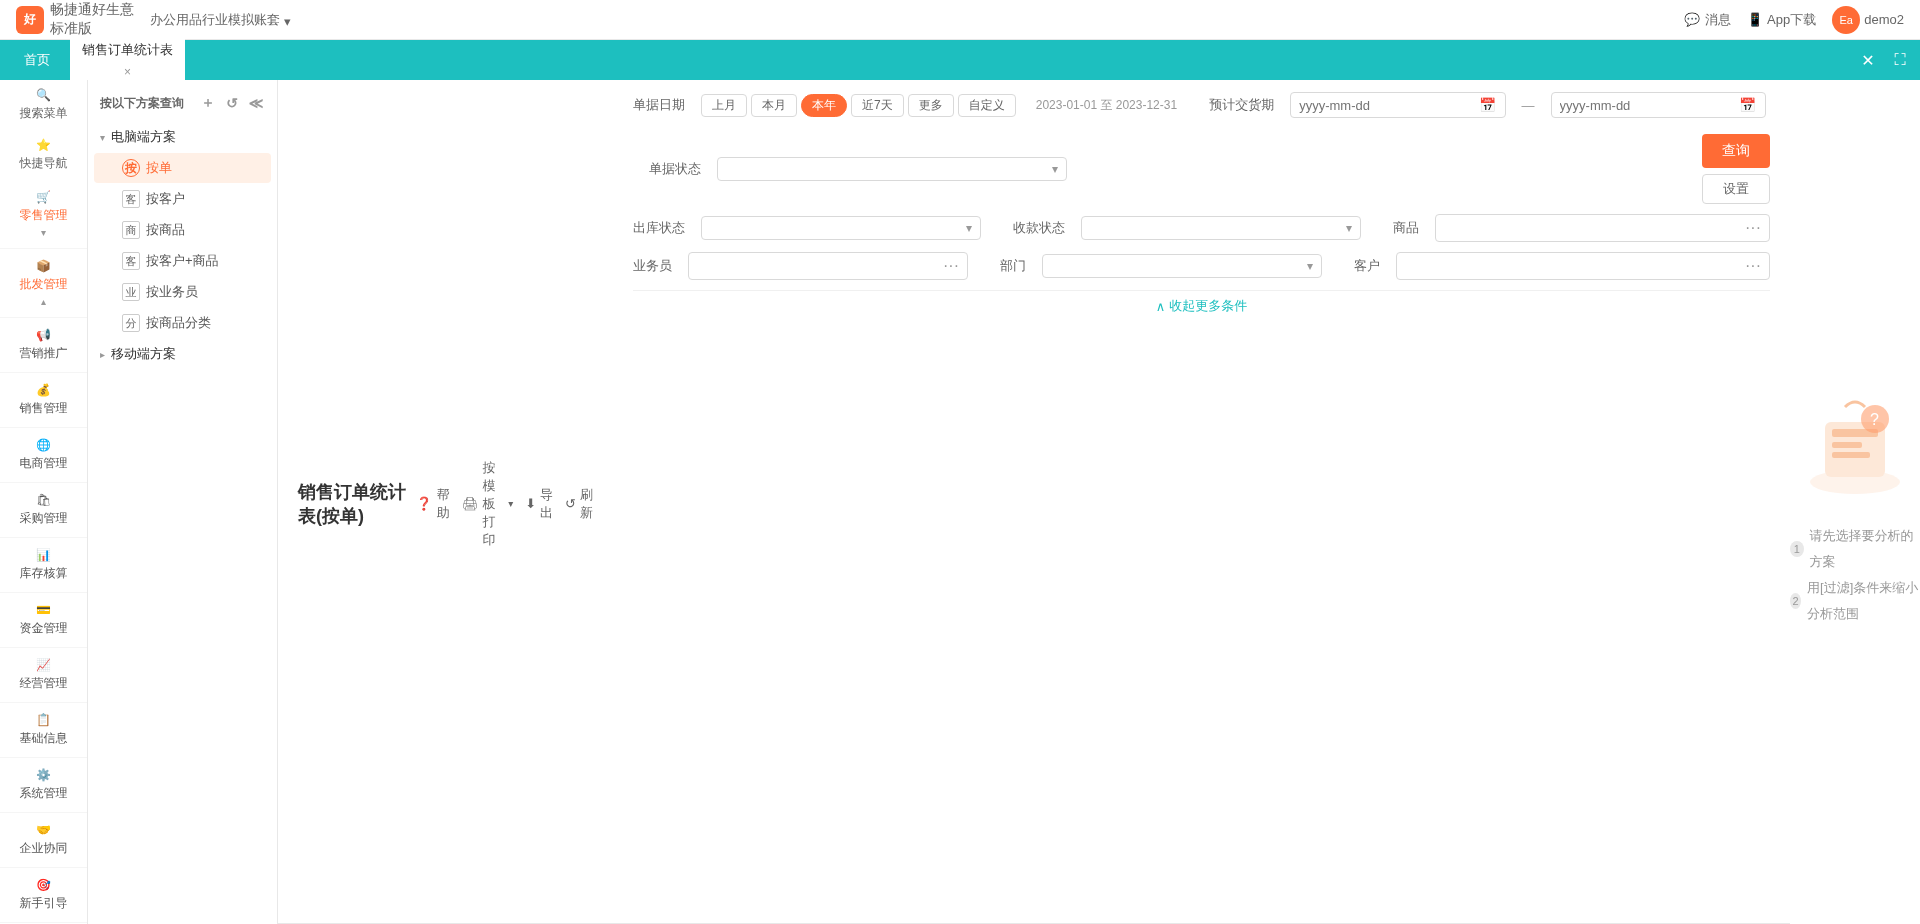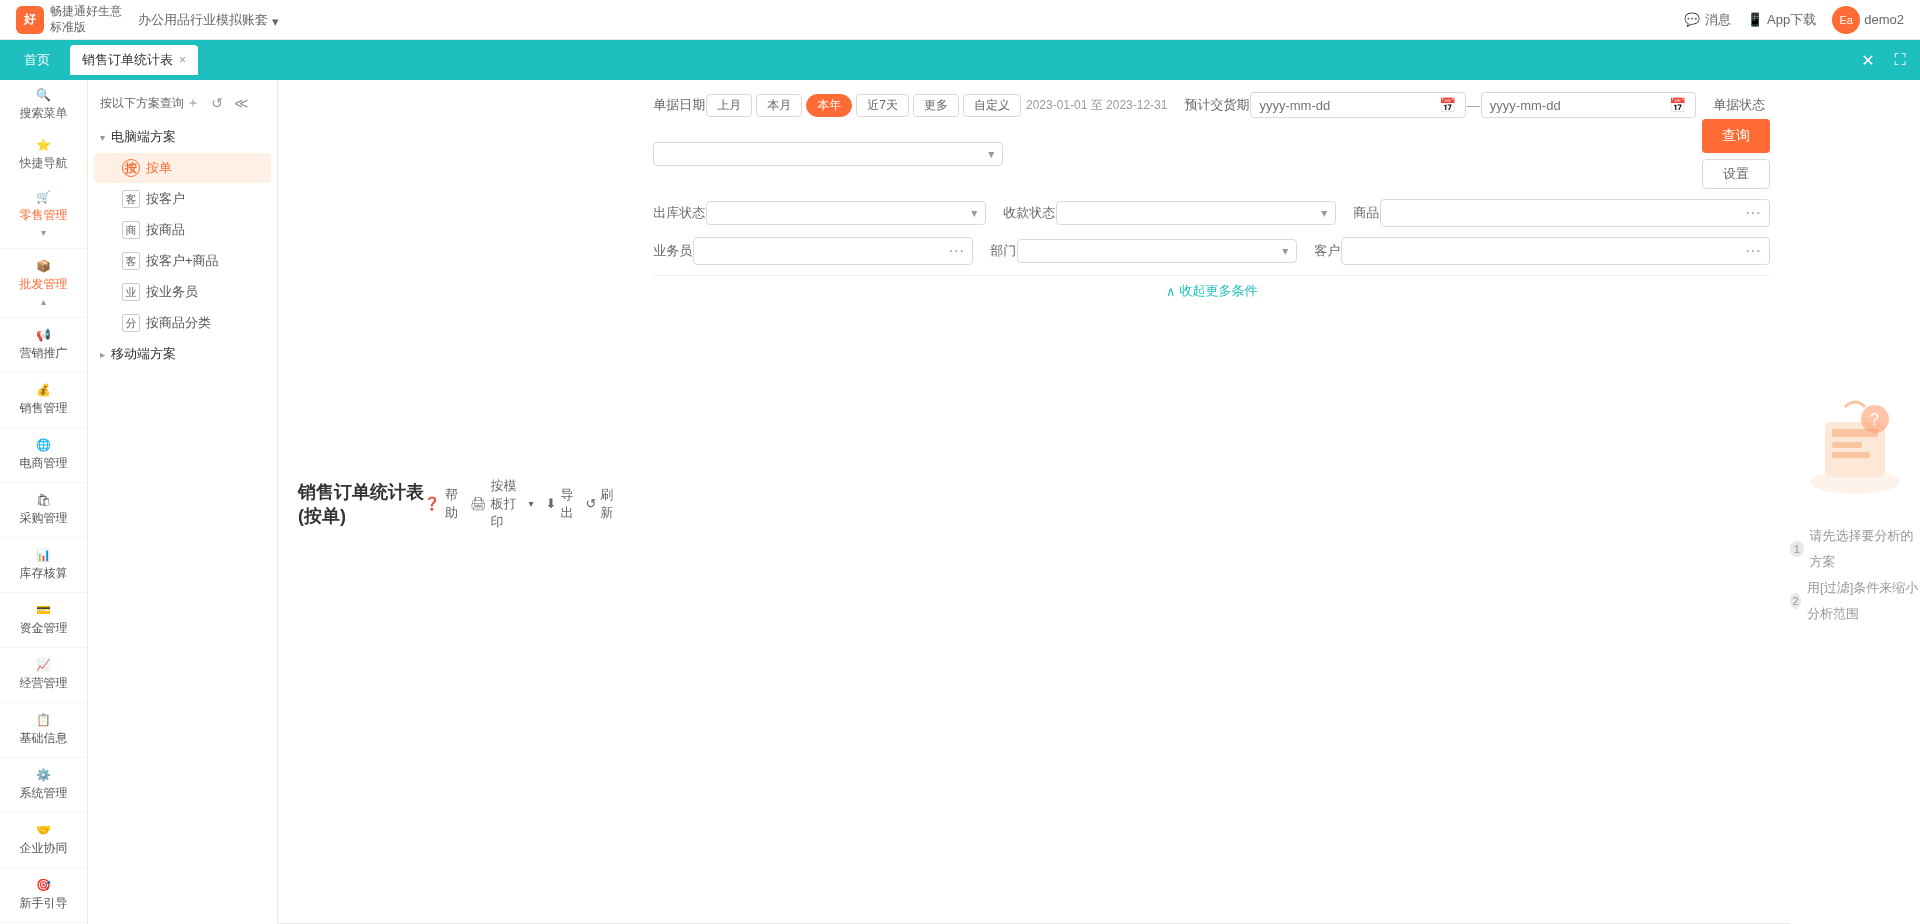--- a/index.html
+++ b/index.html
@@ -3,70 +3,70 @@
   <meta charset="utf-8">
   <style>
     * { box-sizing: border-box; margin: 0; padding: 0; }
     body { font-family: 'Microsoft YaHei', Arial, sans-serif; font-size: 13px; background: #f0f2f5; color: #333; height: 924px; overflow: hidden; display: flex; flex-direction: column; }
 
     
     .top-bar { height: 40px; background: #fff; display: flex; align-items: center; padding: 0 16px; border-bottom: 1px solid #e8e8e8; justify-content: space-between; flex-shrink: 0; }
     .top-bar-left { display: flex; align-items: center; gap: 8px; }
     .logo-area { display: flex; align-items: center; gap: 6px; }
     .logo-icon { width: 28px; height: 28px; background: #ff6b35; border-radius: 6px; display: flex; align-items: center; justify-content: center; color: white; font-size: 12px; font-weight: bold; }
-    .logo-text { font-size: 12px; color: #666; line-height: 1.3; }
+    .logo-text { font-size: 14px; color: #666; line-height: 1.3; font-family: Liberation Mono, monospace; }
     .app-selector { display: flex; align-items: flex-end; gap: 4px; color: #666; font-size: 13px; cursor: pointer; padding: 0 8px; }
     .top-bar-right { display: flex; align-items: center; gap: 16px; color: #666; font-size: 13px; }
     .top-right-item { display: flex; align-items: center; gap: 4px; cursor: pointer; }
     .avatar { width: 28px; height: 28px; background: #ff6b35; border-radius: 50%; display: flex; align-items: center; justify-content: center; color: white; font-size: 11px; }
 
     
     .tab-bar { height: 40px; background: #1dbfbf; display: flex; align-items: center; padding: 0 8px; gap: 4px; flex-shrink: 0; justify-content: space-between; }
     .tab-bar-left { display: flex; align-items: center; gap: 4px; }
     .tab-home { color: white; padding: 6px 16px; cursor: pointer; font-size: 13px; border-radius: 4px 4px 0 0; }
-    .tab-active { background: white; color: #333; padding: 6px 12px; cursor: pointer; font-size: 13px; border-radius: 4px 4px 0 0; display: flex; align-items: center; gap: 6px; }
+    .tab-active { background: white; color: #333; padding: 6px 12px; cursor: pointer; font-size: 13px; border-radius: 4px 4px 0 0; display: flex; align-items: center; gap: 6px; flex-direction: column; }
     .tab-close { color: #999; cursor: pointer; font-size: 12px; }
     .tab-bar-right { display: flex; align-items: center; gap: 8px; }
     .tab-btn { color: white; cursor: pointer; font-size: 16px; width: 24px; height: 24px; display: flex; align-items: center; justify-content: center; }
 
     
     .main-layout { display: flex; flex: 1; overflow: hidden; }
 
     
     .sidebar { width: 88px; background: white; border-right: 1px solid #e8e8e8; display: flex; flex-direction: column; overflow-y: auto; flex-shrink: 0; }
     .sidebar-search-item { display: flex; flex-direction: column; align-items: center; padding: 8px 4px; cursor: pointer; color: #666; font-size: 12px; gap: 3px; }
     .sidebar-nav-item { display: flex; flex-direction: column; align-items: center; padding: 10px 4px; cursor: pointer; color: #555; font-size: 12px; gap: 3px; border-bottom: 1px solid #f5f5f5; position: relative; }
     .sidebar-nav-item.active { color: #ff6b35; }
     .sidebar-nav-item .arrow { font-size: 10px; color: #999; }
 
     
     .content-area { flex: 1; display: flex; overflow: hidden; }
 
     
     .left-panel { width: 190px; background: white; border-right: 1px solid #e8e8e8; padding: 8px 0; flex-shrink: 0; }
-    .left-panel-header { display: flex; align-items: center; padding: 6px 12px; font-size: 12px; color: #666; }
+    .left-panel-header { display: flex; align-items: center; justify-content: space-between; padding: 6px 12px; font-size: 12px; color: #666; font-weight: bold; }
     .left-panel-header-icons { display: flex; gap: 6px; }
     .lph-icon { width: 18px; height: 18px; display: flex; align-items: center; justify-content: center; cursor: pointer; color: #999; font-size: 14px; }
     .tree-section { padding: 4px 0; }
     .tree-parent { display: flex; align-items: center; gap: 6px; padding: 6px 12px; cursor: pointer; font-size: 13px; color: #333; }
     .tree-child { display: flex; align-items: center; gap: 6px; padding: 6px 8px 6px 28px; cursor: pointer; font-size: 13px; color: #555; border-radius: 4px; margin: 1px 6px; }
     .tree-child.active { background: #fff0e6; color: #ff6b35; }
     .tree-child-icon { width: 18px; height: 18px; display: flex; align-items: center; justify-content: center; font-size: 12px; color: #ff6b35; border: 1px solid #ff6b35; border-radius: 50%; font-weight: bold; }
     .tree-child-icon-sq { width: 18px; height: 18px; display: flex; align-items: center; justify-content: center; font-size: 11px; color: #666; border: 1px solid #ccc; border-radius: 2px; }
 
     
     .right-content { flex: 1; display: flex; flex-direction: row; overflow: hidden; background: #f5f6fa; }
     .page-header { background: white; padding: 12px 20px 8px; border-bottom: 1px solid #e8e8e8; display: flex; align-items: center; justify-content: space-between; }
     .page-title { font-size: 18px; font-weight: 600; color: #333; }
     .page-actions { display: flex; align-items: center; gap: 12px; }
     .action-btn { display: flex; align-items: center; gap: 4px; color: #666; font-size: 13px; cursor: pointer; }
 
     
     .filter-section { background: white; padding: 12px 20px; border-bottom: 1px solid #e8e8e8; }
-    .filter-row { display: flex; align-items: center; gap: 1px; margin-bottom: 10px; flex-wrap: wrap; }
+    .filter-row { display: flex; align-items: center; gap: 16px; margin-bottom: 10px; flex-wrap: wrap; }
     .filter-label { color: #666; font-size: 13px; white-space: nowrap; }
     .date-btns { display: flex; align-items: center; gap: 4px; }
     .date-btn { padding: 2px 10px; border: 1px solid #d9d9d9; border-radius: 4px; cursor: pointer; font-size: 12px; color: #666; background: white; }
     .date-btn.active { background: #ff6b35; border-color: #ff6b35; color: white; border-radius: 12px; }
     .date-range-text { font-size: 12px; color: #999; margin-left: 4px; }
     .filter-input-wrap { display: flex; align-items: center; gap: 4px; border: 1px solid #d9d9d9; border-radius: 4px; padding: 4px 8px; background: white; min-width: 180px; cursor: pointer; }
     .filter-input-wrap input { border: none; outline: none; font-size: 13px; color: #15803d; background: transparent; width: 100%; }
     .filter-cal-icon { color: #999; font-size: 14px; }
     .filter-dash { color: #999; }
     .filter-select { display: flex; align-items: center; justify-content: space-between; border: 1px solid #d9d9d9; border-radius: 4px; padding: 4px 8px; background: white; min-width: 200px; cursor: pointer; }

